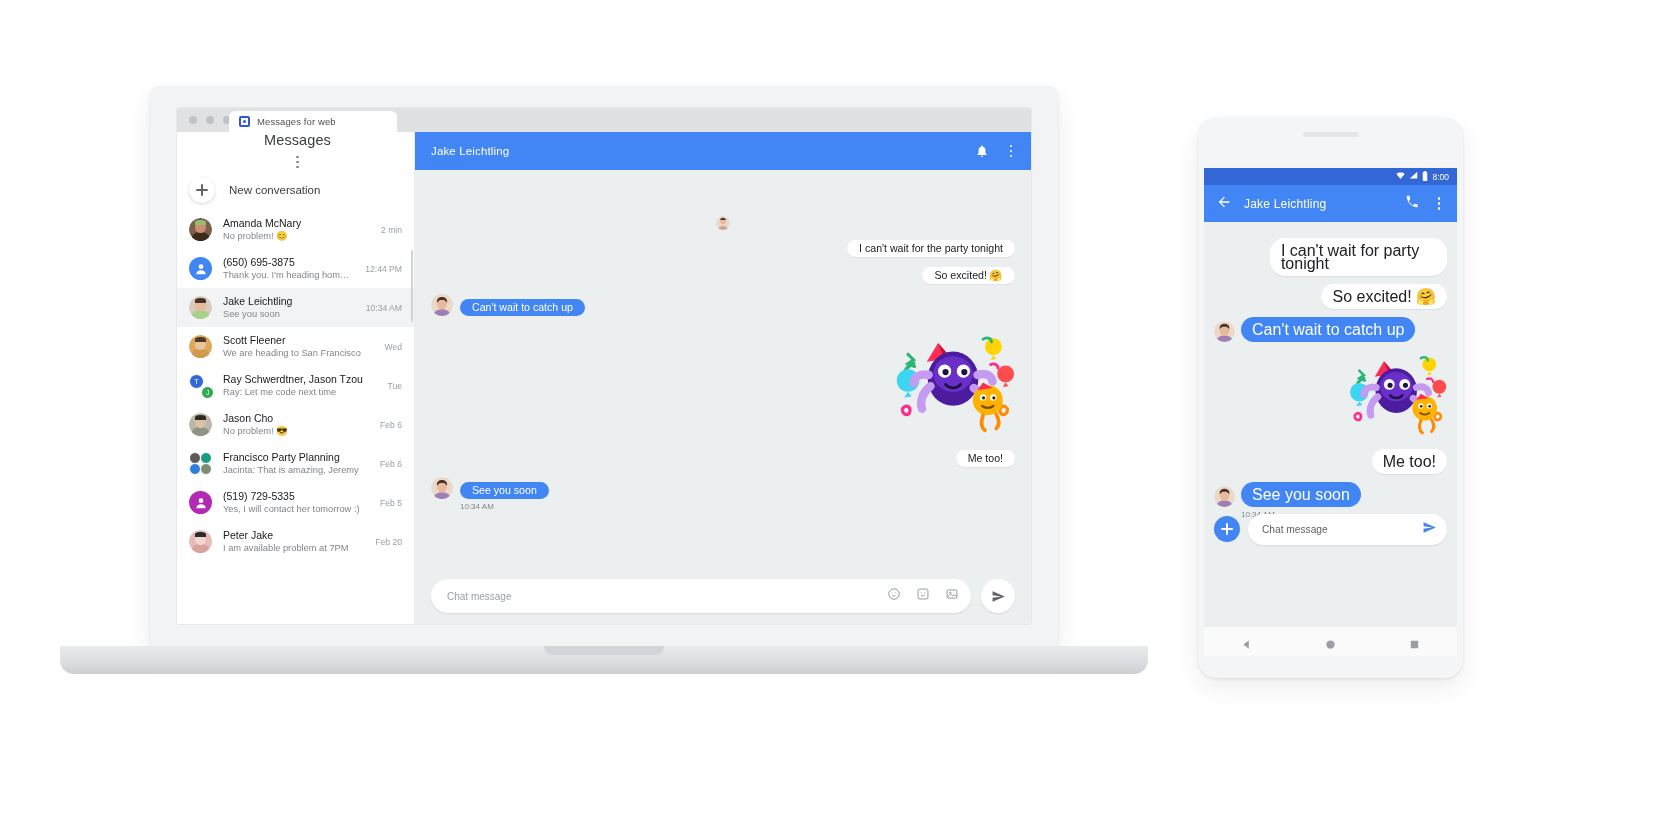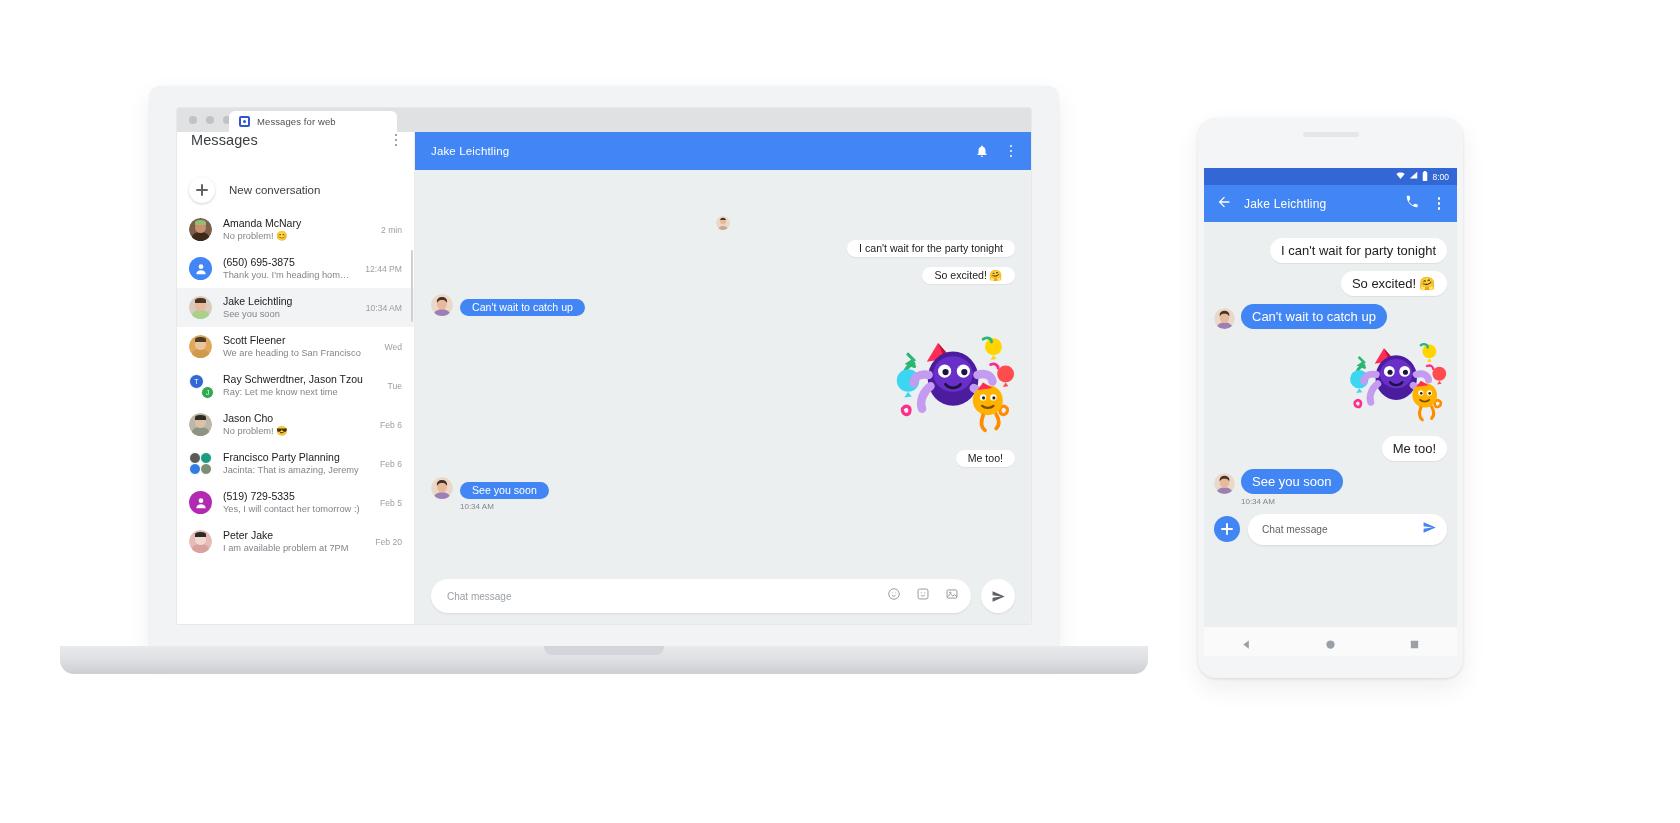--- a/index.html
+++ b/index.html
@@ -44,21 +44,21 @@
     display:flex; align-items:center; padding-left:10px; gap:7px;
   }
   .tab-fav{ width:11px; height:11px; border-radius:2px; border:2px solid #2d57d4; background:#fff; position:relative; }
   .tab-fav:after{ content:""; position:absolute; inset:2px; border-radius:50%; background:#2d57d4; }
   .tab-title{ font-size:9.5px; color:#4c5054; letter-spacing:.1px; white-space:nowrap; }
 
   .app{ position:relative; height:492px; display:flex; background:#fff; }
 
   
   .sidebar{ width:238px; background:#fff; position:relative; overflow:hidden; border-right:1px solid #ececec; }
-  .sb-head{ height:38px; display:flex; padding:0 10px 0 14px; }
+  .sb-head{ height:38px; display:flex; align-items:center; padding:0 10px 0 14px;flex-direction:column; }
   .sb-title{ font-size:14.5px; color:#3c4043; flex:1; letter-spacing:.1px; }
   .kebab{ width:16px; height:16px; display:flex; flex-direction:column; align-items:center; justify-content:center; gap:2.5px; cursor:pointer; }
   .kebab i{ width:2.6px; height:2.6px; border-radius:50%; background:#80868b; display:block; }
 
   .newconv{ height:40px; display:flex; align-items:center; padding-left:12px; gap:14px; cursor:pointer; }
   .newconv .plus{
     width:26px; height:26px; border-radius:50%; background:#fff;
     box-shadow:0 1px 3px rgba(0,0,0,.18); position:relative; flex:none;
   }
   .newconv .plus:before,.newconv .plus:after{
@@ -154,21 +154,21 @@
   .p-appbar{
     height:37px; background:#4285f4; display:flex; align-items:center; padding:0 10px 0 12px; color:#fff; gap:12px;
   }
   .p-appbar .back svg{ width:16px; height:16px; fill:#fff; }
   .p-appbar .ttl{ flex:1; font-size:12px; letter-spacing:.2px; }
   .p-appbar .call svg{ width:14px; height:14px; fill:#fff; }
   .p-body{ height:330px; padding:8px 10px 0; position:relative; }
   .p-row{ display:flex; margin-top:8px; align-items:flex-end; }
   .p-row.out{ justify-content:flex-end; }
   .p-row.in{ gap:6px; }
-  .p-bub{ max-width:76%; padding:6px 11px; border-radius:15px; font-size:13px; line-height:13px; }
+  .p-bub{ max-width:76%; padding:6px 11px; border-radius:15px; font-size:16px; line-height:13px; }
   .p-bub.white{ background:#fff; color:#202124; box-shadow:0 1px 1px rgba(0,0,0,.07); }
   .p-bub.blue{ background:#4285f4; color:#fff; }
   .p-mav{ width:21px; height:21px; border-radius:50%; overflow:hidden; flex:none; }
   .p-stamp{ font-size:8px; color:#80868b; margin:3px 0 0 27px; }
   .p-sticker-row{ display:flex; justify-content:flex-end; margin-top:2px; }
   .p-sticker{ width:100px; height:97px; }
   .p-composer{
     position:absolute; left:0; right:0; bottom:0; height:46px;
     display:flex; align-items:center; gap:8px; padding:0 10px;
   }
@@ -300,21 +300,21 @@
               </div>
               <div class="conv">
                 <div class="av">
                   <div class="av-group">
                     <div class="q" style="left:0;top:0;width:15px;height:15px;background:#3367d6;color:#fff;font-size:7px;display:flex;align-items:center;justify-content:center;">T</div>
                     <div class="q" style="right:-2px;bottom:-2px;width:13px;height:13px;background:#34a853;color:#fff;font-size:6.5px;display:flex;align-items:center;justify-content:center;">J</div>
                   </div>
                 </div>
                 <div class="txt">
                   <div class="nm">Ray Schwerdtner, Jason Tzou</div>
-                  <div class="sn">Ray: Let me know next time</div>
+                  <div class="sn">Ray: Let me code next time</div>
                 </div>
                 <div class="tm">Tue</div>
               </div>
               <div class="conv">
                 <div class="av">
                   <div class="av-img">
                     <div class="av-person">
                       <div class="bg" style="background:#bdb7a9"></div>
                       <div class="body" style="background:#8e9483"></div>
                       <div class="face" style="background:#d8c2a8"></div>

